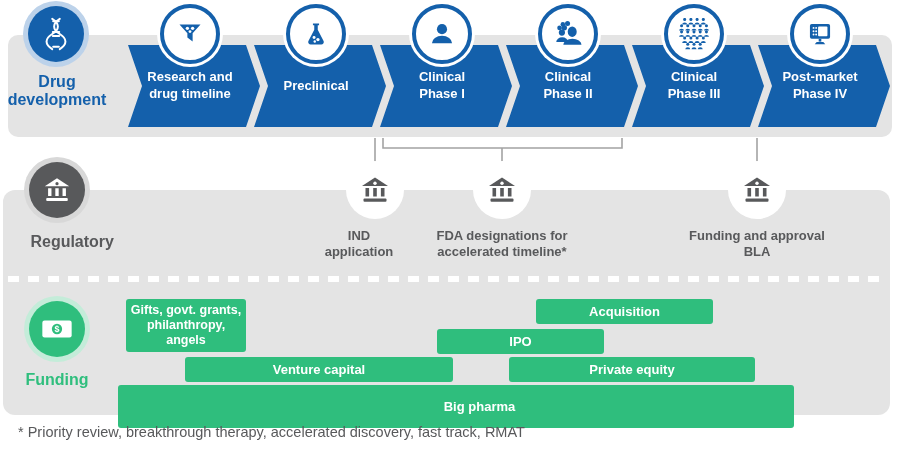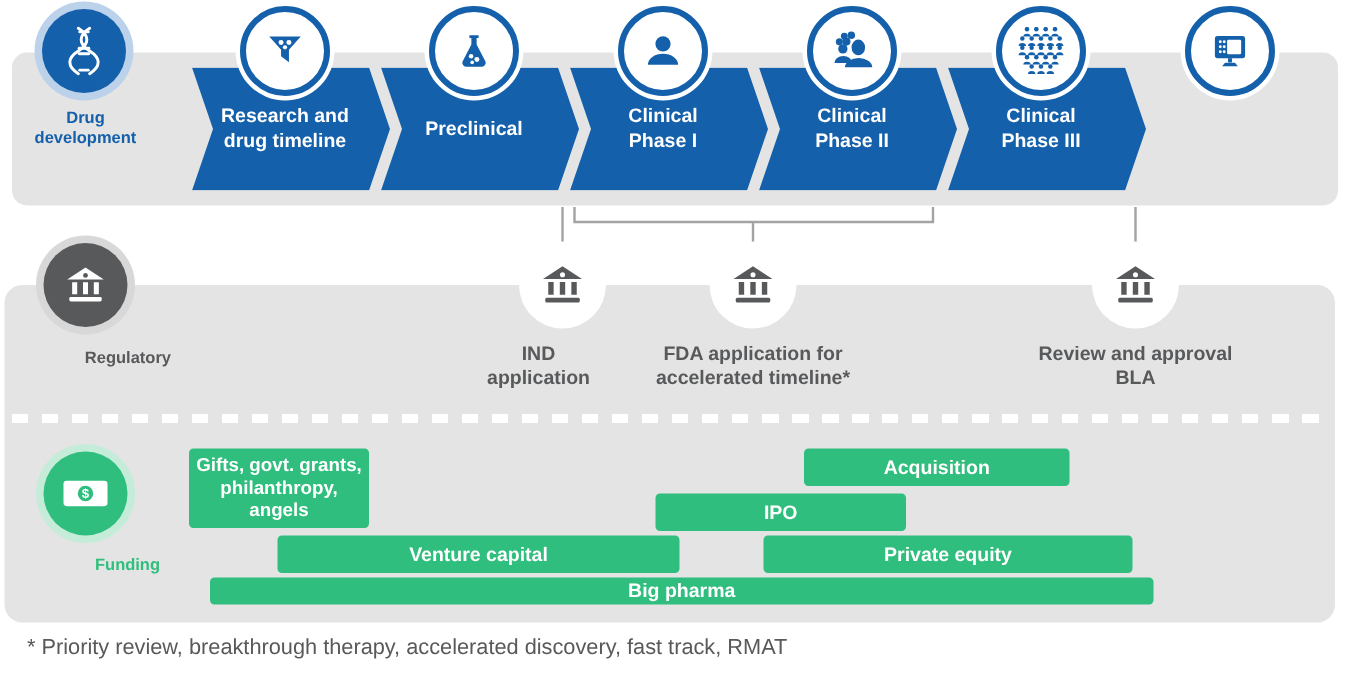--- a/index.html
+++ b/index.html
@@ -22,21 +22,21 @@
     position:absolute;top:4px;width:52px;height:52px;border-radius:50%;
     background:#fff;border:4px solid #1460ab;box-shadow:0 0 0 3px #fff;
     display:flex;align-items:center;justify-content:center;z-index:3;
   }
   .label-circle{
     position:absolute;width:56px;height:56px;border-radius:50%;
     display:flex;align-items:center;justify-content:center;z-index:3;
   }
   .row-label{
     position:absolute;left:0;width:114px;text-align:center;
-    font-size:11px;font-weight:bold;line-height:1.15;
+    font-size:16px;font-weight:bold;line-height:1.15;
   }
   .milestone-circle{
     position:absolute;top:161px;width:58px;height:58px;border-radius:50%;background:#fff;
     display:flex;align-items:center;justify-content:center;z-index:2;
   }
   .milestone-label{
     position:absolute;top:228px;text-align:center;color:#58595b;
     font-size:13px;font-weight:bold;line-height:1.22;
   }
   .fund-bar{
@@ -88,20 +88,22 @@
 
   <div class="chevron prelabel" style="left:128px;">Research and
 drug timeline</div>
   <div class="chevron prelabel" style="left:254px;">Preclinical</div>
   <div class="chevron prelabel" style="left:380px;">Clinical
 Phase I</div>
   <div class="chevron prelabel" style="left:506px;">Clinical
 Phase II</div>
   <div class="chevron prelabel" style="left:632px;">Clinical
 Phase III</div>
+  <div class="chevron prelabel" style="left:758px;">Post-market
+Phase IV</div>
 
   <div class="stage-circle" style="left:160px;">
     <svg width="28" height="28" viewBox="0 0 32 32" fill="#1460ab">
       <path d="M4 5h24l-9 10v9.5l-6-4.5V15L4 5z"></path>
       <circle cx="13" cy="9.5" r="1.9" fill="#fff"></circle>
         <circle cx="19" cy="9.5" r="1.9" fill="#fff"></circle>
       <circle cx="16" cy="13.2" r="1.6" fill="#fff"></circle>
     </svg>
   </div>
   <div class="stage-circle" style="left:286px;">
@@ -206,38 +208,38 @@
     <svg width="32" height="32" viewBox="0 0 32 32" fill="#58595b">
       <path d="M16 3.5 29 12H3z"></path>
         <circle cx="16" cy="9.2" r="1.7" fill="#fff"></circle>
       <path d="M6.5 14h3.6v8.5H6.5z M14.2 14h3.6v8.5h-3.6z M21.9 14h3.6v8.5h-3.6z"></path>
       <rect x="4.5" y="24.5" width="23" height="3.2" rx="1"></rect>
     </svg>
   </div>
 
   <div class="milestone-label prelabel" style="left:274px;width:170px;">IND
 application</div>
-  <div class="milestone-label prelabel" style="left:402px;width:200px;">FDA application for
+  <div class="milestone-label prelabel" style="left:402px;width:200px;">FDA designations for
 accelerated timeline*</div>
-  <div class="milestone-label prelabel" style="left:657px;width:200px;">Review and approval
+  <div class="milestone-label prelabel" style="left:657px;width:200px;">Funding and approval
 BLA</div>
 
   <div class="label-circle" style="left:29px;top:301px;background:#2fbe7d;box-shadow:0 0 0 5px #c4ecd9;">
     <svg width="32" height="22" viewBox="0 0 36 24">
       <rect x="1.5" y="2.5" width="33" height="19" rx="2.5" fill="#fff"></rect>
       <circle cx="18" cy="12" r="5.8" fill="#2fbe7d"></circle>
       <text x="18" y="15.6" text-anchor="middle" font-family="Liberation Sans, sans-serif" font-size="10" font-weight="bold" fill="#fff">$</text>
     </svg>
   </div>
-  <div class="row-label" style="top:371px;color:#2fbe7d;padding-left:28px;">Funding</div>
+  <div class="row-label" style="top:371px;color:#2fbe7d;">Funding</div>
 
   <div class="fund-bar" style="left:536px;top:299px;width:177px;height:25px;">Acquisition</div>
   <div class="fund-bar prelabel" style="left:126px;top:299px;width:120px;height:53px;font-size:12.5px;">Gifts, govt. grants,
 philanthropy,
 angels</div>
   <div class="fund-bar" style="left:437px;top:329px;width:167px;height:25px;">IPO</div>
   <div class="fund-bar" style="left:185px;top:357px;width:268px;height:25px;">Venture capital</div>
   <div class="fund-bar" style="left:509px;top:357px;width:246px;height:25px;">Private equity</div>
-  <div class="fund-bar" style="left:140px;top:385px;width:629px;height:18px;">Big pharma</div>
+  <div class="fund-bar" style="left:118px;top:385px;width:629px;height:43px;padding-left:47px;">Big pharma</div>
 
   <div class="footnote">* Priority review, breakthrough therapy, accelerated discovery, fast track, RMAT</div>
 
 </div>
 
 </body></html>

